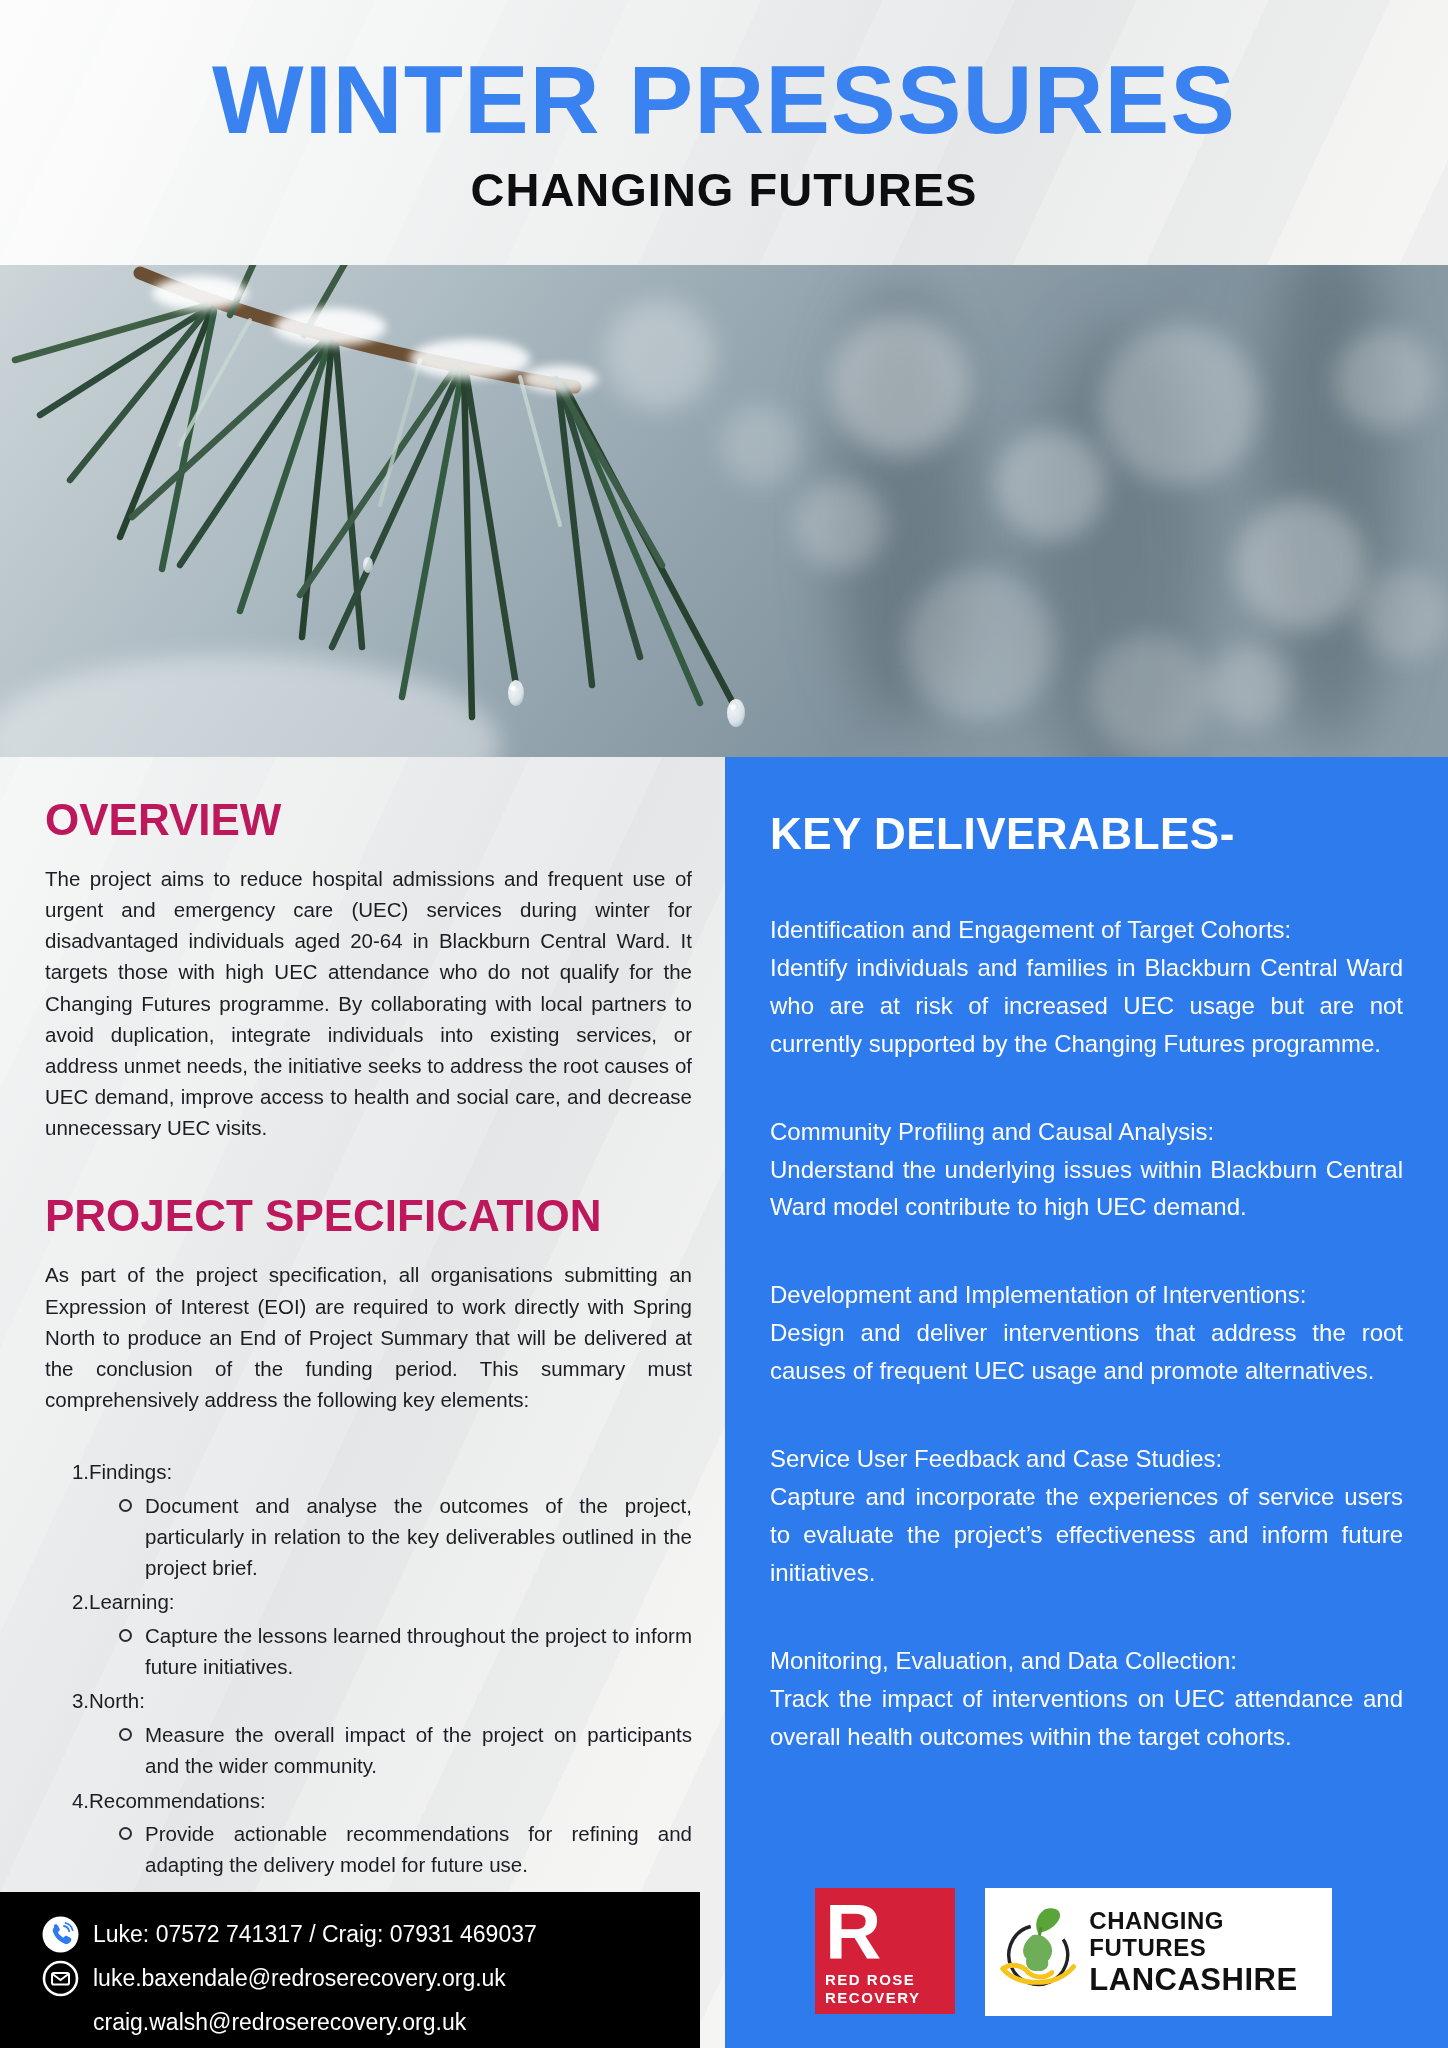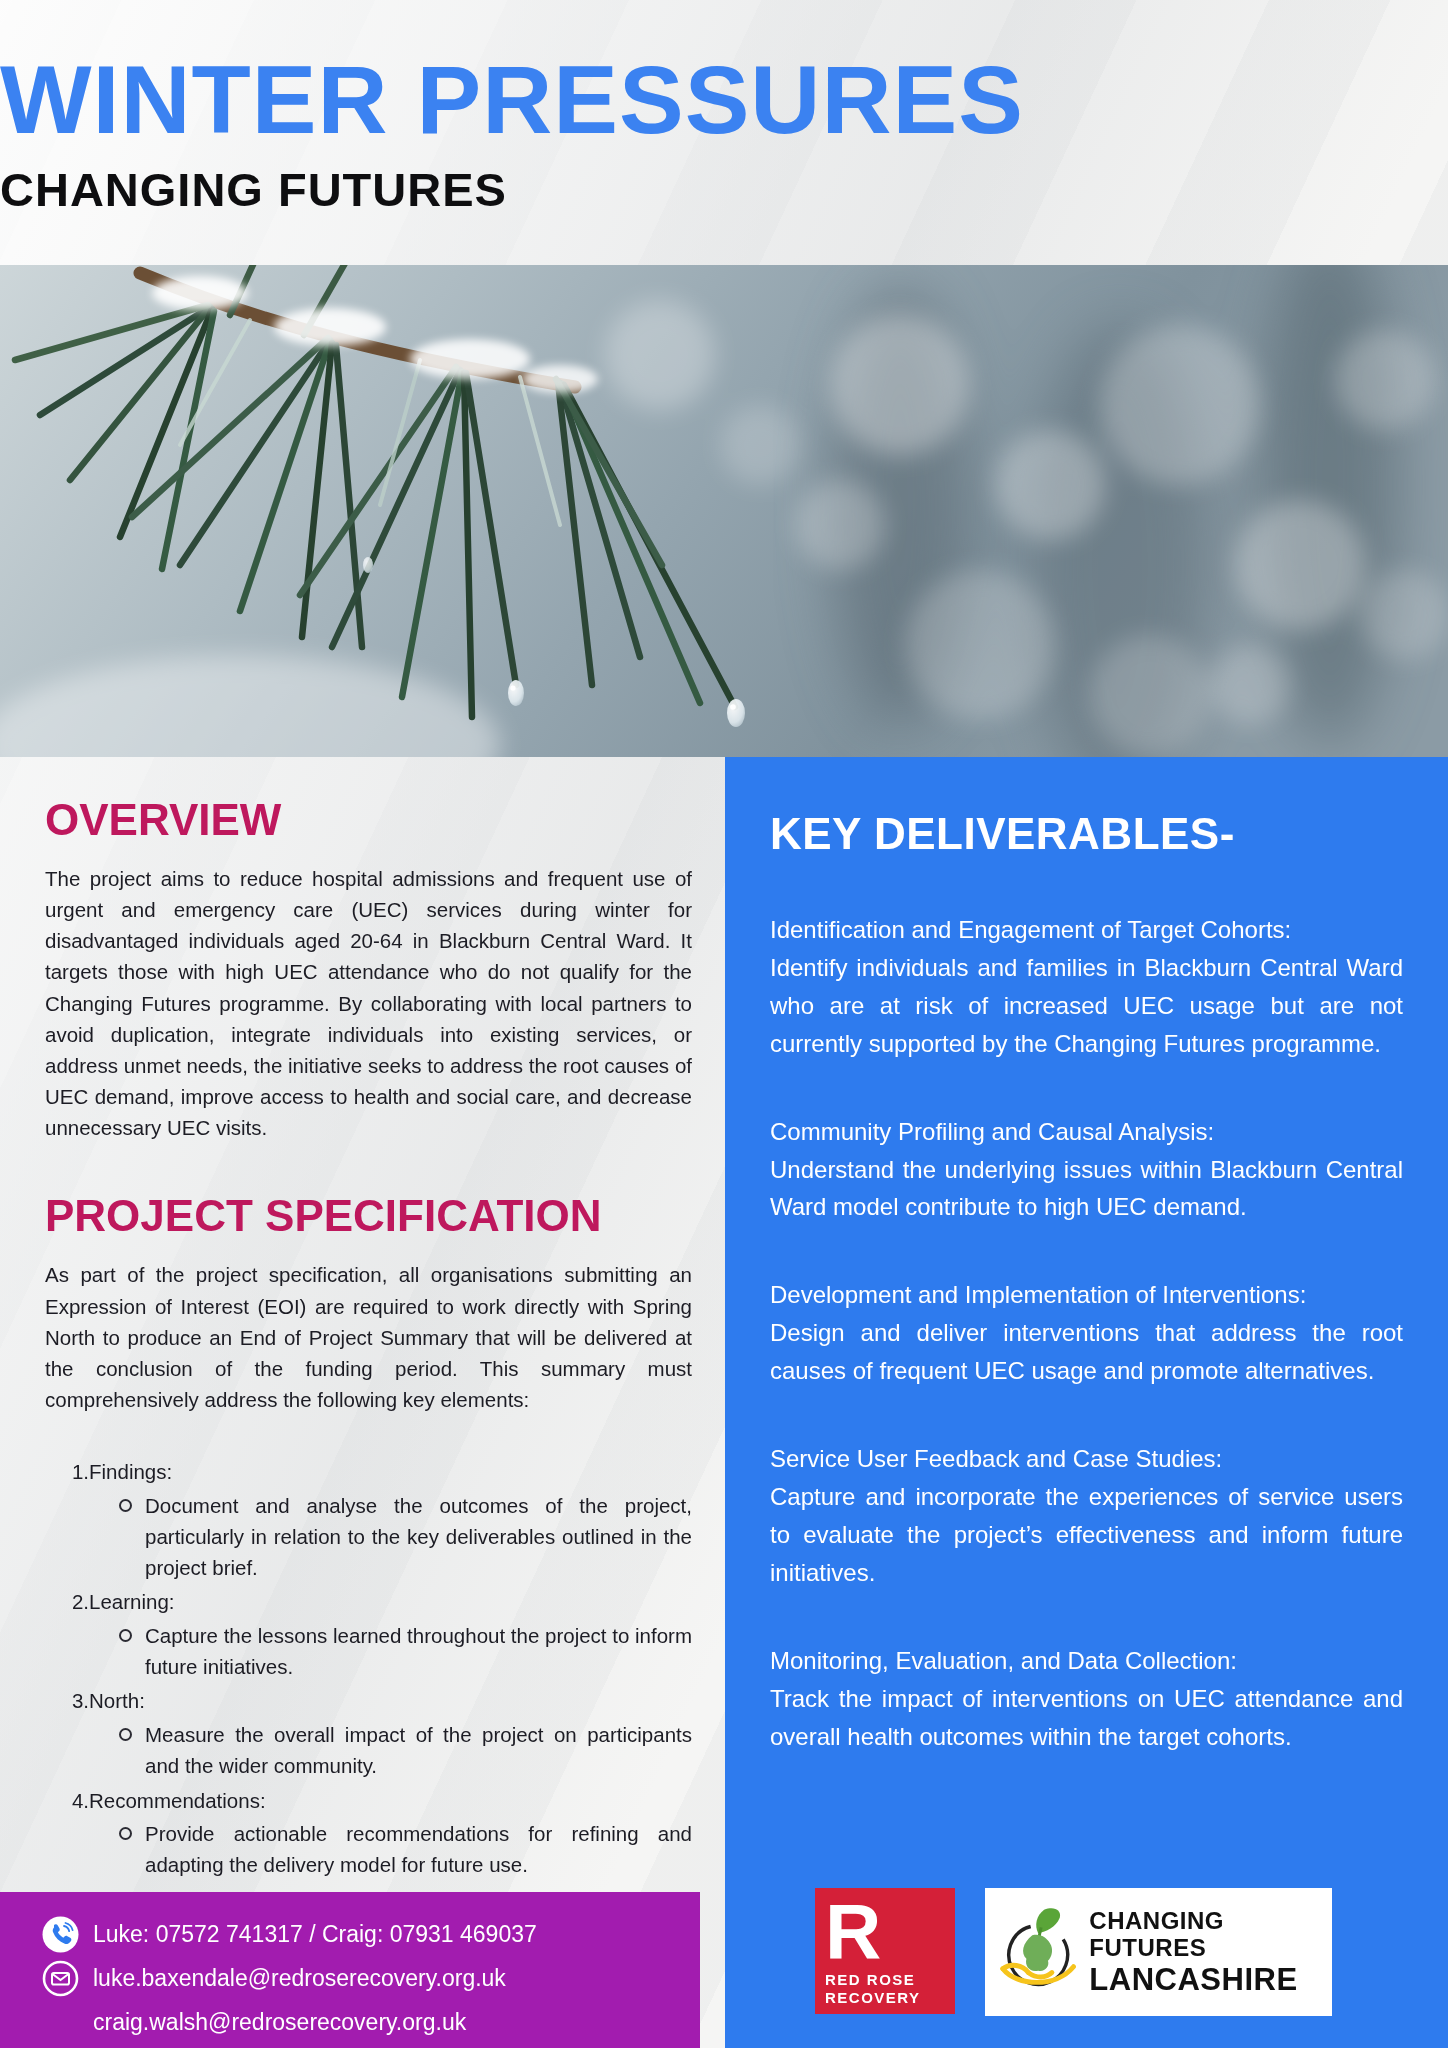--- a/index.html
+++ b/index.html
@@ -4,21 +4,21 @@
 <style>
   html,body{margin:0;padding:0;background:#e8e8e8;}
   .page{position:relative;width:1448px;height:2048px;overflow:hidden;
         font-family:"Liberation Sans",sans-serif;background:#f4f4f3;}
   
   .page::before{content:"";position:absolute;inset:0;pointer-events:none;
     background:
       linear-gradient(115deg, rgba(255,255,255,.85) 0%, rgba(205,209,213,.30) 42%, rgba(255,255,255,0) 62%),
       repeating-linear-gradient(115deg, rgba(150,160,168,.06) 0 110px, rgba(255,255,255,.10) 110px 230px);
     z-index:0;}
-  .hdr{position:absolute;top:0;left:0;width:100%;height:310px;z-index:2;}
+  .hdr{position:absolute;top:0;left:0;width:100%;height:310px;text-align:center;z-index:2;}
   .hdr h1{margin:0;padding-top:44px;font-size:97px;font-weight:800;letter-spacing:1px;color:#3b82f1;}
   .hdr h2{margin:6px 0 0;font-size:47px;font-weight:800;letter-spacing:1px;color:#0e0e10;}
   .photo{position:absolute;top:265px;left:0;width:1448px;height:492px;z-index:2;}
   .photo svg{display:block;width:100%;height:100%;}
 
   .leftcol{position:absolute;top:757px;left:0;width:700px;height:1135px;z-index:2;
            box-sizing:border-box;padding:38px 8px 0 45px;color:#1c1c24;}
   .leftcol h3{margin:0 0 18px;font-size:44px;font-weight:800;color:#be185d;letter-spacing:0;}
   .leftcol p{margin:0;font-size:20.5px;line-height:1.52;text-align:justify;}
   .sec2{margin-top:48px;}
@@ -30,21 +30,21 @@
   .ps-sub p{flex:1;}
 
   .rightcol{position:absolute;top:757px;left:725px;width:723px;height:1497px;z-index:2;
             box-sizing:border-box;padding:52px 45px 0 45px;background:#2e7bee;color:#ffffff;}
   .rightcol h3{margin:0 0 52px;font-size:44px;font-weight:800;color:#fff;letter-spacing:.5px;}
   .kd{margin-bottom:50px;}
   .kd .t{margin:0;font-size:24px;line-height:1.58;text-align:left;}
   .kd .b{margin:0;font-size:24px;line-height:1.58;text-align:justify;}
 
   .contact{position:absolute;top:1892px;left:0;width:700px;height:156px;z-index:3;
-           box-sizing:border-box;background:#a21caf;color:#fff;padding:20px 0 0 42px;}
+           box-sizing:border-box;background:#000000;color:#fff;padding:20px 0 0 42px;}
   .crow{display:flex;align-items:center;gap:14px;height:44px;font-size:23px;}
   .crow.indent{padding-left:51px;}
   .cicon{flex:none;width:37px;height:37px;}
 
   .logos{position:absolute;top:1131px;left:90px;display:flex;gap:30px;align-items:flex-start;}
   .rrr{width:140px;height:126px;background:#d42038;color:#fff;box-sizing:border-box;
        padding:6px 10px;display:flex;flex-direction:column;}
   .rrr .R{font-size:78px;font-weight:800;line-height:.95;}
   .rrr .l1{margin-top:auto;font-size:15px;font-weight:700;letter-spacing:1.5px;line-height:1.25;}
   .cfl{width:347px;height:128px;background:#ffffff;color:#111;display:flex;align-items:center;

